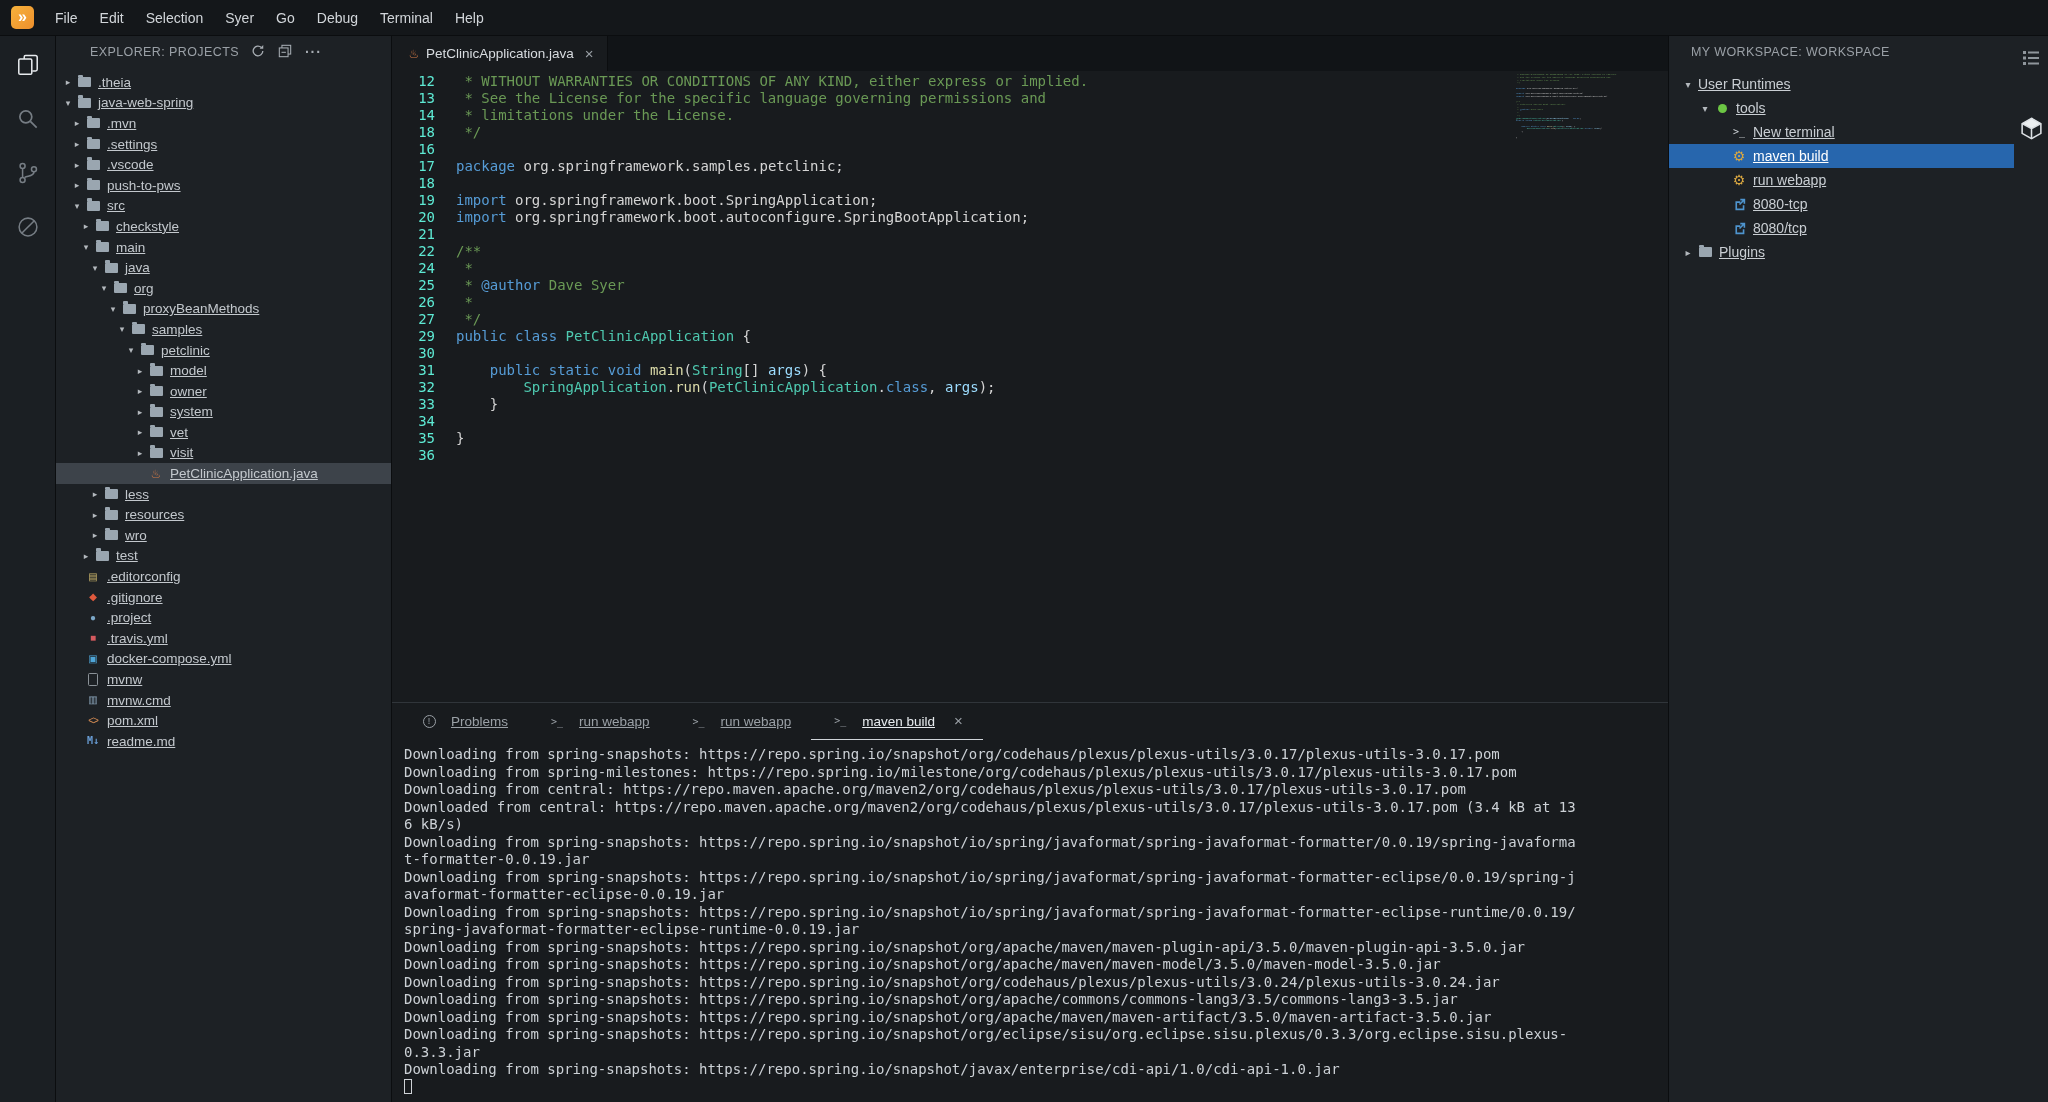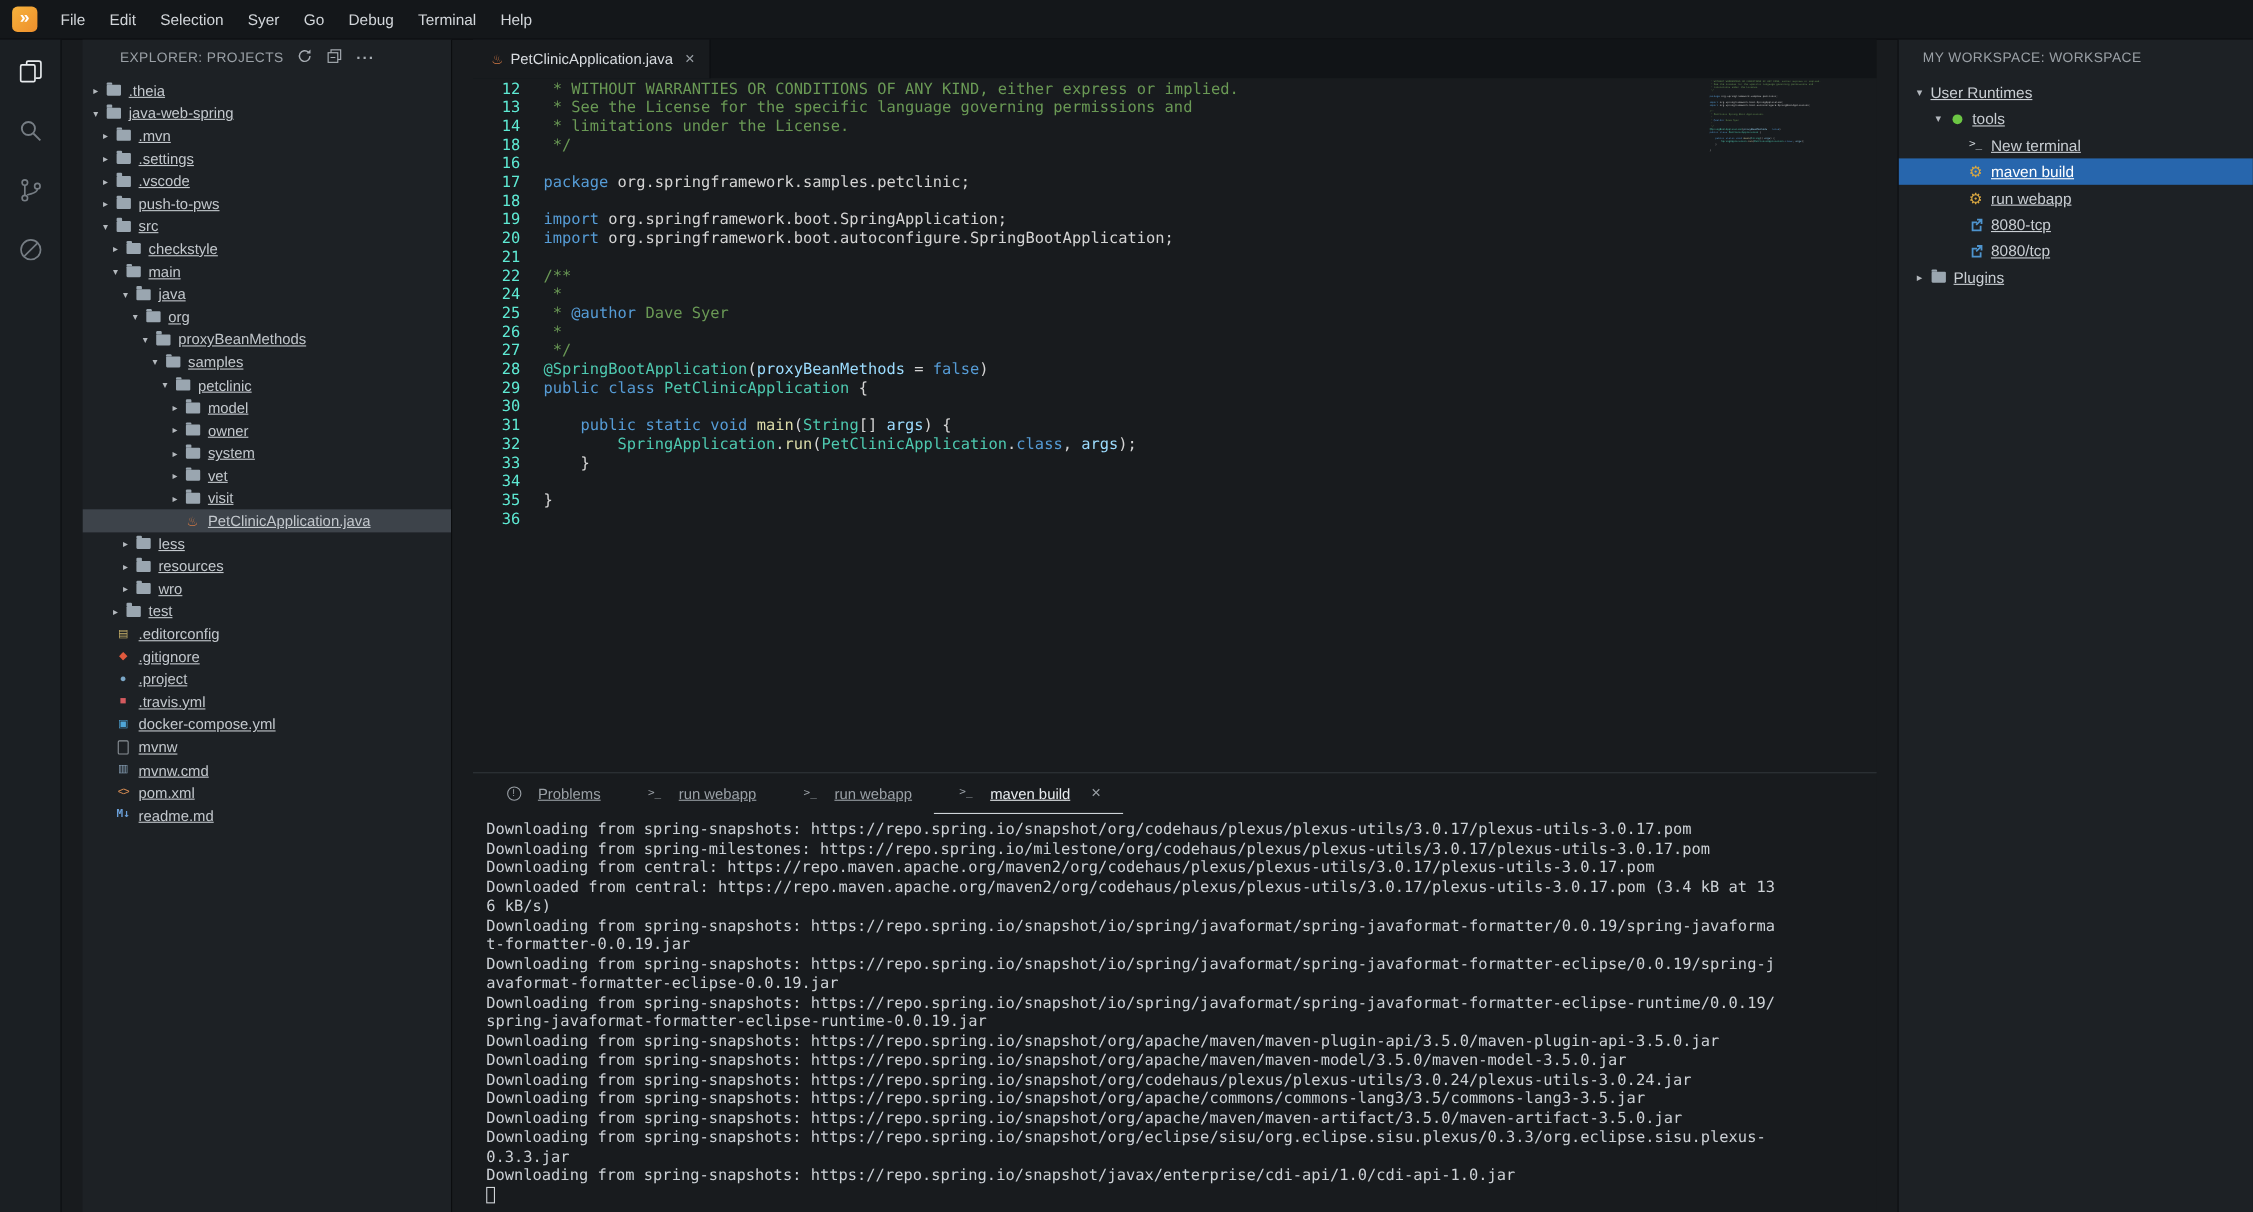--- a/index.html
+++ b/index.html
@@ -18,21 +18,21 @@
   }
   .logo {
     width:23px; height:23px; margin:0 10px 0 11px; border-radius:5px;
     background:linear-gradient(135deg,#f6b23c,#ee8f2c);
     color:#fff; font-weight:bold; font-size:16px; line-height:22px; text-align:center;
     flex:none;
   }
   .menu-item { padding:0 11px; font-size:14px; color:#d2d6da; cursor:default; }
 
   
-  .main { display:flex; height:1066px;gap:19px; }
+  .main { display:flex; height:1066px; }
 
   .activitybar {
     width:56px; background:#1b1f23; border-right:1px solid #0b0d0f;
     display:flex; flex-direction:column; align-items:center; padding-top:14px; gap:24px;
     flex:none;
   }
   .ab-item { color:#767d84; width:30px; height:30px; display:flex; align-items:center; justify-content:center; }
   .ab-item.active { color:#e8ebee; }
 
   
@@ -473,24 +473,20 @@
             <span class="ln">25</span>
             <span class="lc"><span class="tk-com"> * </span><span class="tk-kw">@author</span><span class="tk-com"> Dave Syer</span></span>
           </div>
           <div class="codeline">
             <span class="ln">26</span>
             <span class="lc"><span class="tk-com"> *</span></span>
           </div>
           <div class="codeline">
             <span class="ln">27</span>
             <span class="lc"><span class="tk-com"> */</span></span>
-          </div>
-          <div class="codeline">
-            <span class="ln">28</span>
-            <span class="lc"><span class="tk-ty">@SpringBootApplication</span><span class="tk-pl">(</span><span class="tk-var">proxyBeanMethods</span><span class="tk-pl"> = </span><span class="tk-kw">false</span><span class="tk-pl">)</span></span>
           </div>
           <div class="codeline">
             <span class="ln">29</span>
             <span class="lc"><span class="tk-kw">public class</span><span class="tk-pl"> </span><span class="tk-ty">PetClinicApplication</span><span class="tk-pl"> {</span></span>
           </div>
           <div class="codeline">
             <span class="ln">30</span>
             <span class="lc"></span>
           </div>
           <div class="codeline">

